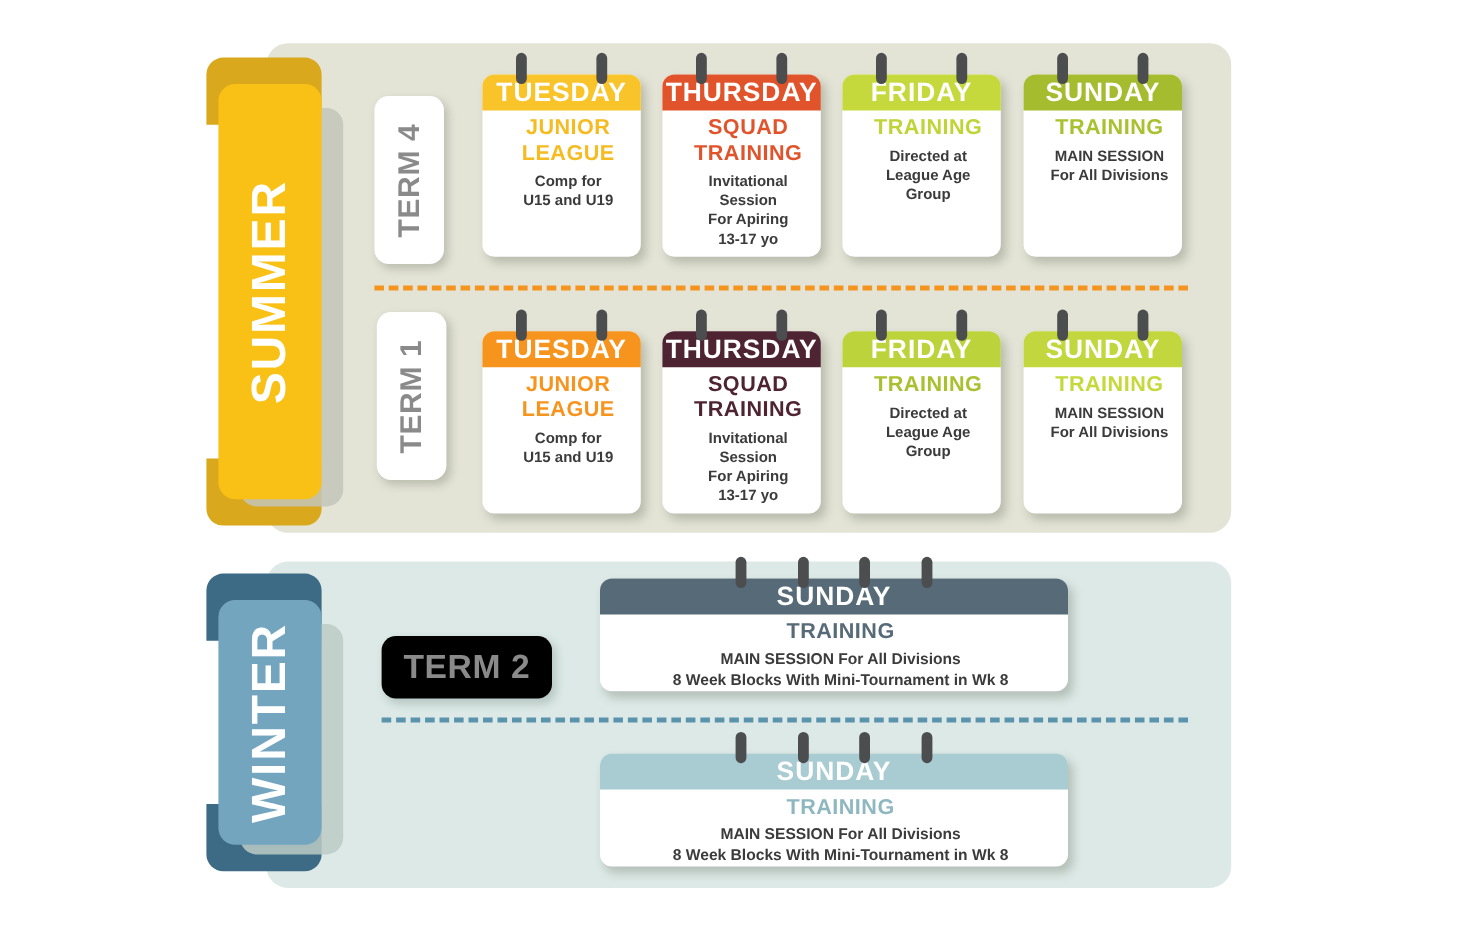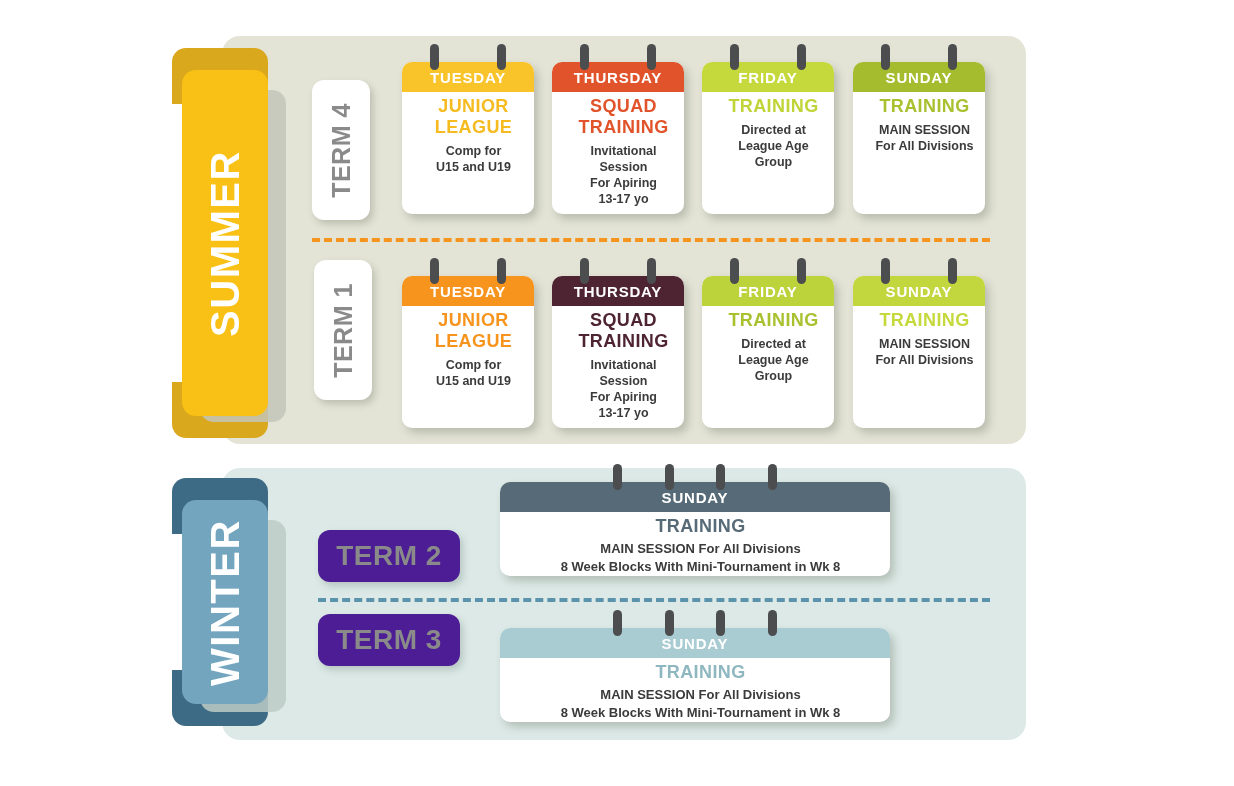--- a/index.html
+++ b/index.html
@@ -82,21 +82,21 @@
     color: #8a8a8a;
     font-weight: bold;
     font-size: 25px;
     letter-spacing: .5px;
     font-stretch: condensed;
   }
 
   .term-pill-h {
     position: absolute;
     width: 142px; height: 52px;
-    background: #4c1d95;
+    background: #000000;
     border-radius: 12px;
     box-shadow: 3px 4px 7px rgba(90,110,105,.28);
     display: flex; align-items: center; justify-content: center;
     color: #8a8a8a;
     font-weight: bold;
     font-size: 28px;
     letter-spacing: .5px;
     font-stretch: condensed;
   }
 
@@ -118,21 +118,21 @@
     width: 9px; height: 26px;
     background: #4b4d4f;
     border-radius: 5px;
   }
   .cal .cal-head {
     height: 30px;
     border-radius: 10px 10px 0 0;
     display: flex; align-items: center; justify-content: center;
     color: #ffffff;
     font-weight: bold;
-    font-size: 15px;
+    font-size: 22px;
     letter-spacing: .8px;
     font-stretch: condensed;
   }
   .cal .cal-body {
     padding: 4px 6px 8px;
     text-align: center;
     margin-left: 11px;
   }
   .cal .cal-sub {
     font-weight: bold;
@@ -346,21 +346,20 @@
       <div class="cal-sub" style="color: rgb(87, 106, 120);">TRAINING</div>
       <div class="cal-lines">
         <div>MAIN SESSION For All  Divisions</div>
         <div>8 Week Blocks With Mini-Tournament in Wk 8</div>
       </div>
     </div>
   </div>
 
   <div class="divider divider-winter" style="border-top-color: rgb(91, 147, 173);"></div>
 
-  <div class="term-pill-h" style="left:318px; top:614px;">TERM 3</div>
 
   <div class="cal cal-wide" style="left:500px; top:628px;">
     <div class="pegs">
       <div class="peg"></div>
       <div class="peg"></div>
       <div class="peg"></div>
       <div class="peg"></div>
     </div>
     <div class="cal-head" style="background: rgb(169, 203, 210);">SUNDAY</div>
     <div class="cal-body">

